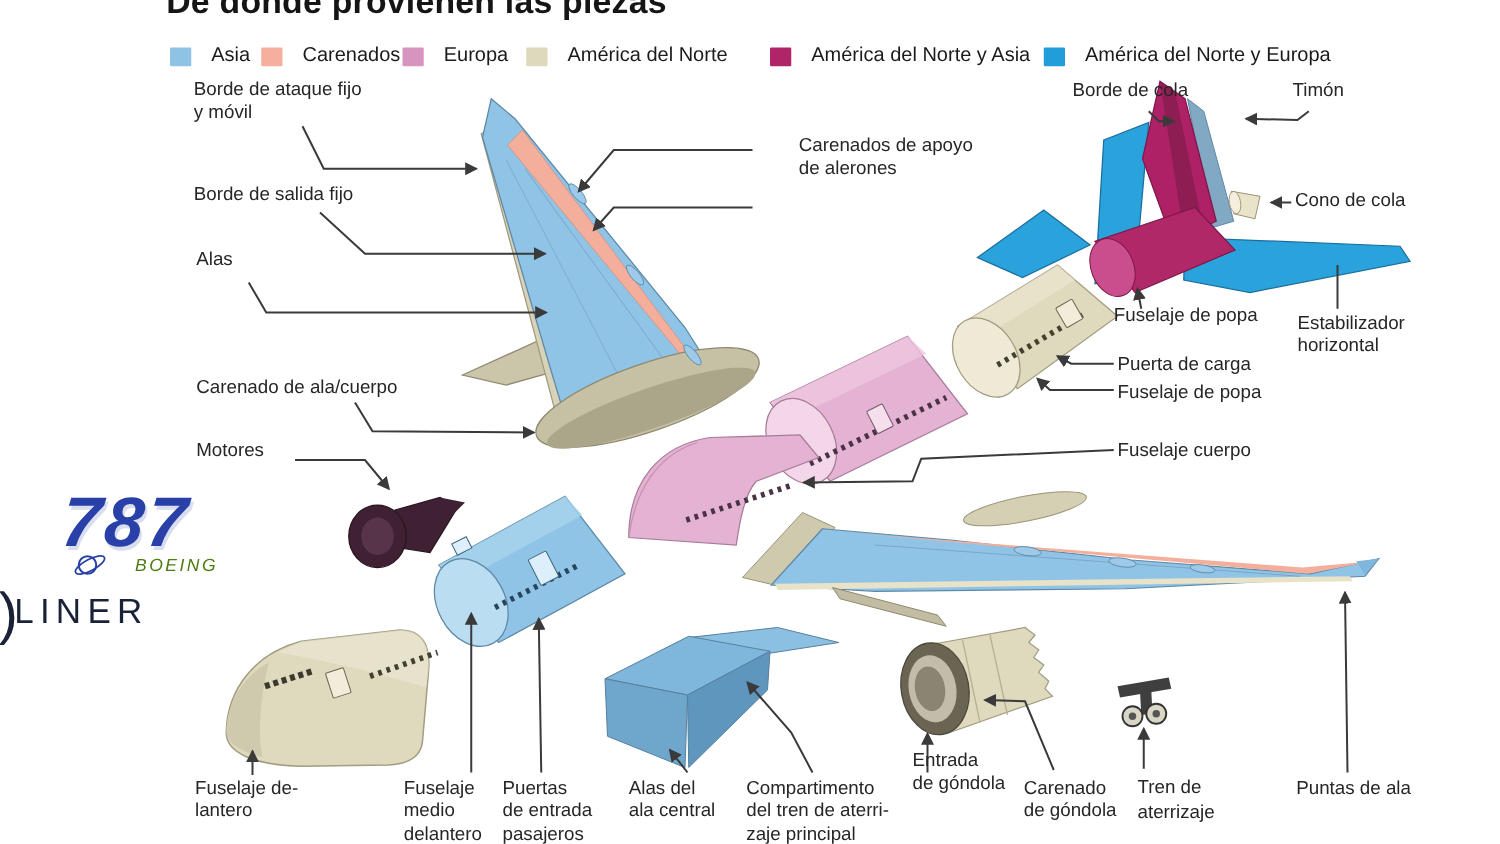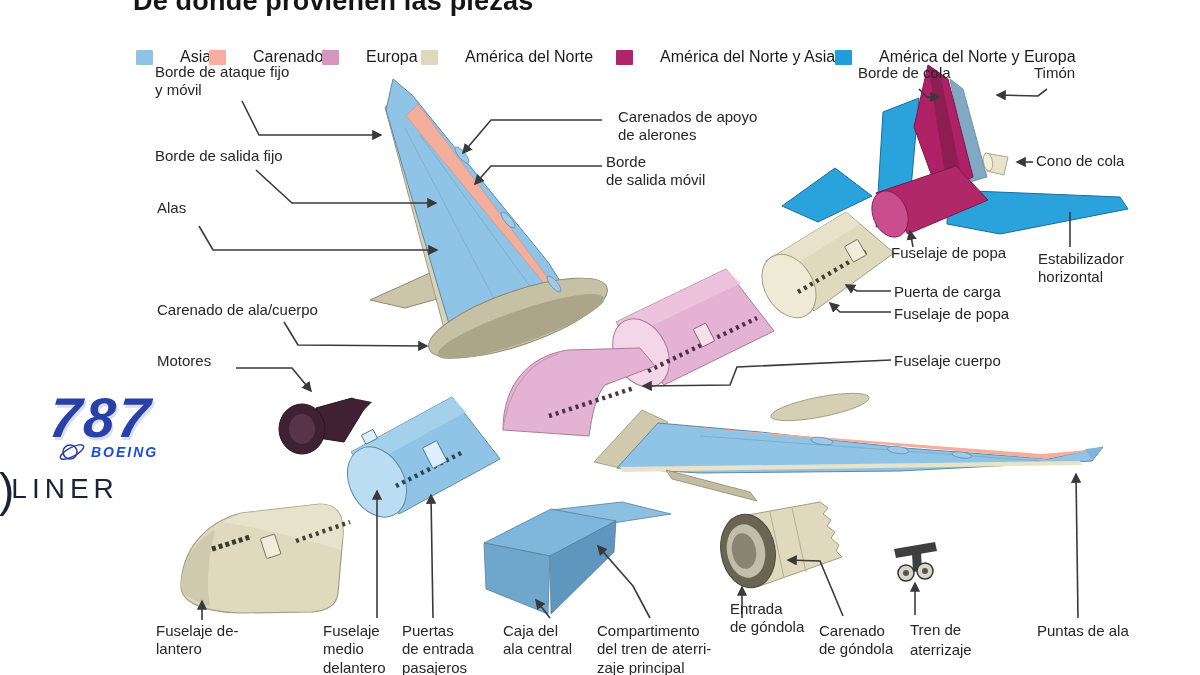--- a/index.html
+++ b/index.html
@@ -1,28 +1,28 @@
 <!DOCTYPE html>
 <html><head>
 <meta charset="utf-8">
 <style>
   html,body{margin:0;padding:0;background:#fff;}
   body{width:1200px;height:675px;overflow:hidden;font-family:"Liberation Sans",sans-serif;}
   .stage{position:relative;width:1200px;height:675px;background:#fff;}
   .title{position:absolute;left:133px;top:-14px;margin:0;font-size:27px;font-weight:800;color:#151515;letter-spacing:.2px;}
-  .legend-item{position:absolute;top:48px;display:flex;align-items:center;gap:27px;font-size:16px;color:#1b1b1b;white-space:nowrap;text-align:center;}
+  .legend-item{position:absolute;top:36px;display:flex;align-items:center;gap:16px;font-size:16px;color:#1b1b1b;white-space:nowrap;text-align:center;}
   .sw{width:17px;height:15px;display:inline-block;border-radius:1px;}
   .label{position:absolute;font-size:15px;line-height:1.22;color:#262626;white-space:pre-line;}
   .label.big{font-size:15px;line-height:1.3;}
   svg.art{position:absolute;left:0;top:0;}
   .lead{fill:none;stroke:#3a3a3a;stroke-width:1.6;}
   
   .logo{position:absolute;left:6px;top:394px;width:258px;}
   .logo-787{font-size:56px;font-weight:900;font-style:italic;color:#2840A8;line-height:.85;letter-spacing:3px;transform:skewX(-6deg);text-align:center;width:190px;text-shadow:2px 3px 0 rgba(40,64,168,.18);}
-  .logo-boeing{display:flex;align-items:center;gap:3px;margin:-2px 0 0 52px;color:#1d4ed8;font-style:italic;font-weight:700;font-size:14px;letter-spacing:2px;}
+  .logo-boeing{display:flex;align-items:center;gap:20px;margin:-2px 0 0 52px;color:#4d7c0f;font-style:italic;font-weight:400;font-size:14px;letter-spacing:2px;}
   .logo-dream{margin-top:2px;font-size:28px;color:#1A2238;letter-spacing:5px;font-weight:500;display:flex;align-items:center;line-height:1;}
   .logo-dream .paren{font-size:46px;font-weight:300;margin:0 -3px 0 -7px;transform:translateY(1px);letter-spacing:0;}
 </style>
 </head>
 <body>
 
 <div class="stage">
 
   <h1 class="title">De dónde provienen las piezas</h1>
 
@@ -202,42 +202,40 @@
       <polyline class="lead" points="1078,618 1076,474" marker-end="url(#arr)"></polyline>
     </g>
   </svg>
 
   <div class="label" style="left:155px;top:63px">Borde de ataque fijo
 y móvil</div>
   <div class="label" style="left:155px;top:147px">Borde de salida fijo</div>
   <div class="label" style="left:157px;top:199px">Alas</div>
   <div class="label" style="left:157px;top:301px">Carenado de ala/cuerpo</div>
   <div class="label" style="left:157px;top:352px">Motores</div>
-  <div class="label" style="left:618px;top:108px">Carenados de apoyo
+  <div class="label" style="left:639px;top:108px">Carenados de apoyo
 de alerones</div>
-  <div class="label" style="left:606px;top:153px">Borde
-de salida móvil</div>
   <div class="label" style="left:858px;top:64px">Borde de cola</div>
   <div class="label" style="left:1034px;top:64px">Timón</div>
   <div class="label" style="left:1036px;top:152px">Cono de cola</div>
   <div class="label" style="left:891px;top:244px">Fuselaje de popa</div>
   <div class="label" style="left:1038px;top:250px">Estabilizador
 horizontal</div>
   <div class="label" style="left:894px;top:283px">Puerta de carga</div>
   <div class="label" style="left:894px;top:305px">Fuselaje de popa</div>
   <div class="label" style="left:894px;top:352px">Fuselaje cuerpo</div>
   <div class="label" style="left:156px;top:622px">Fuselaje de-
 lantero</div>
   <div class="label" style="left:323px;top:622px">Fuselaje
 medio
 delantero</div>
   <div class="label" style="left:402px;top:622px">Puertas
 de entrada
 pasajeros</div>
-  <div class="label" style="left:503px;top:622px">Caja del
+  <div class="label" style="left:503px;top:622px">Alas del
 ala central</div>
   <div class="label" style="left:597px;top:622px">Compartimento
 del tren de aterri-
 zaje principal</div>
   <div class="label" style="left:730px;top:600px">Entrada
 de góndola</div>
   <div class="label" style="left:819px;top:622px">Carenado
 de góndola</div>
   <div class="label big" style="left:910px;top:620px">Tren de
 aterrizaje</div>

